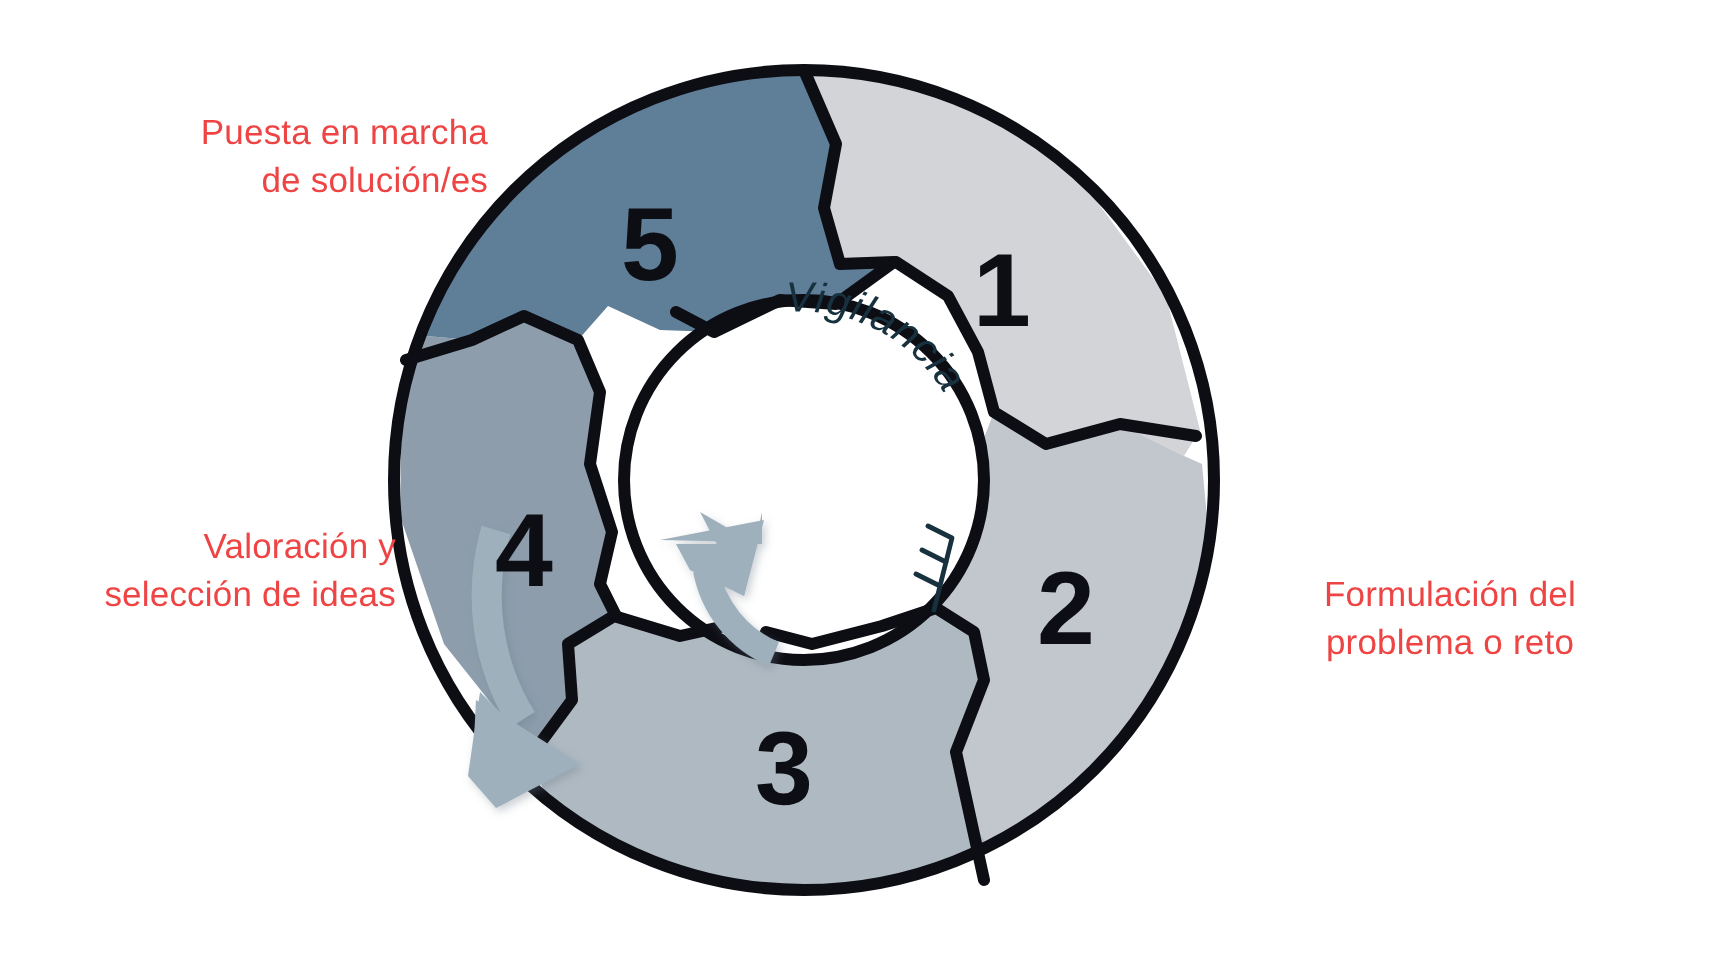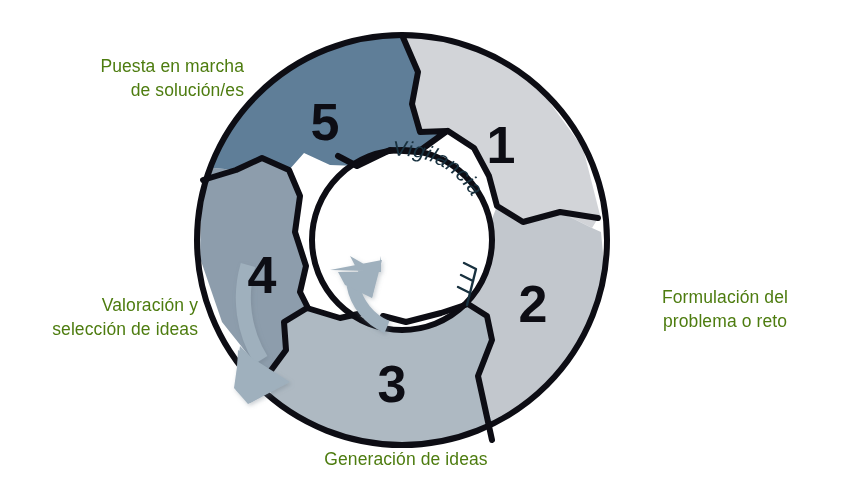--- a/index.html
+++ b/index.html
@@ -25,42 +25,41 @@
     left: 0;
     top: 0;
     width: 858px;
     height: 489px;
   }
   .callout {
     position: absolute;
     font-family: "Liberation Sans", sans-serif;
     font-size: 17.5px;
     line-height: 1.35;
-    color: #4d7c0f;
+    color: #ef4444;
     white-space: pre-line;
     letter-spacing: 0.1px;
   }
   #label-5 {
     left: 18px;
     top: 55px;
     width: 226px;
     text-align: right;
   }
   #label-1 {
     left: 566px;
     top: 58px;
     width: 280px;
     text-align: left;
   }
   #label-4 {
     left: 10px;
     top: 262px;
     width: 188px;
     text-align: right;
-    margin-top: 32px;
   }
   #label-2 {
     left: 615px;
     top: 286px;
     width: 220px;
     text-align: center;
   }
   #label-3 {
     left: 283px;
     top: 448px;
@@ -298,15 +297,14 @@
   <div class="callout" id="label-5">Puesta en marcha
 de solución/es</div>
 
 
   <div class="callout" id="label-4">Valoración y
 selección de ideas</div>
 
   <div class="callout" id="label-2">Formulación del
 problema o reto</div>
 
-  <div class="callout" id="label-3">Generación de ideas</div>
 
 </div>
 
 </body></html>

